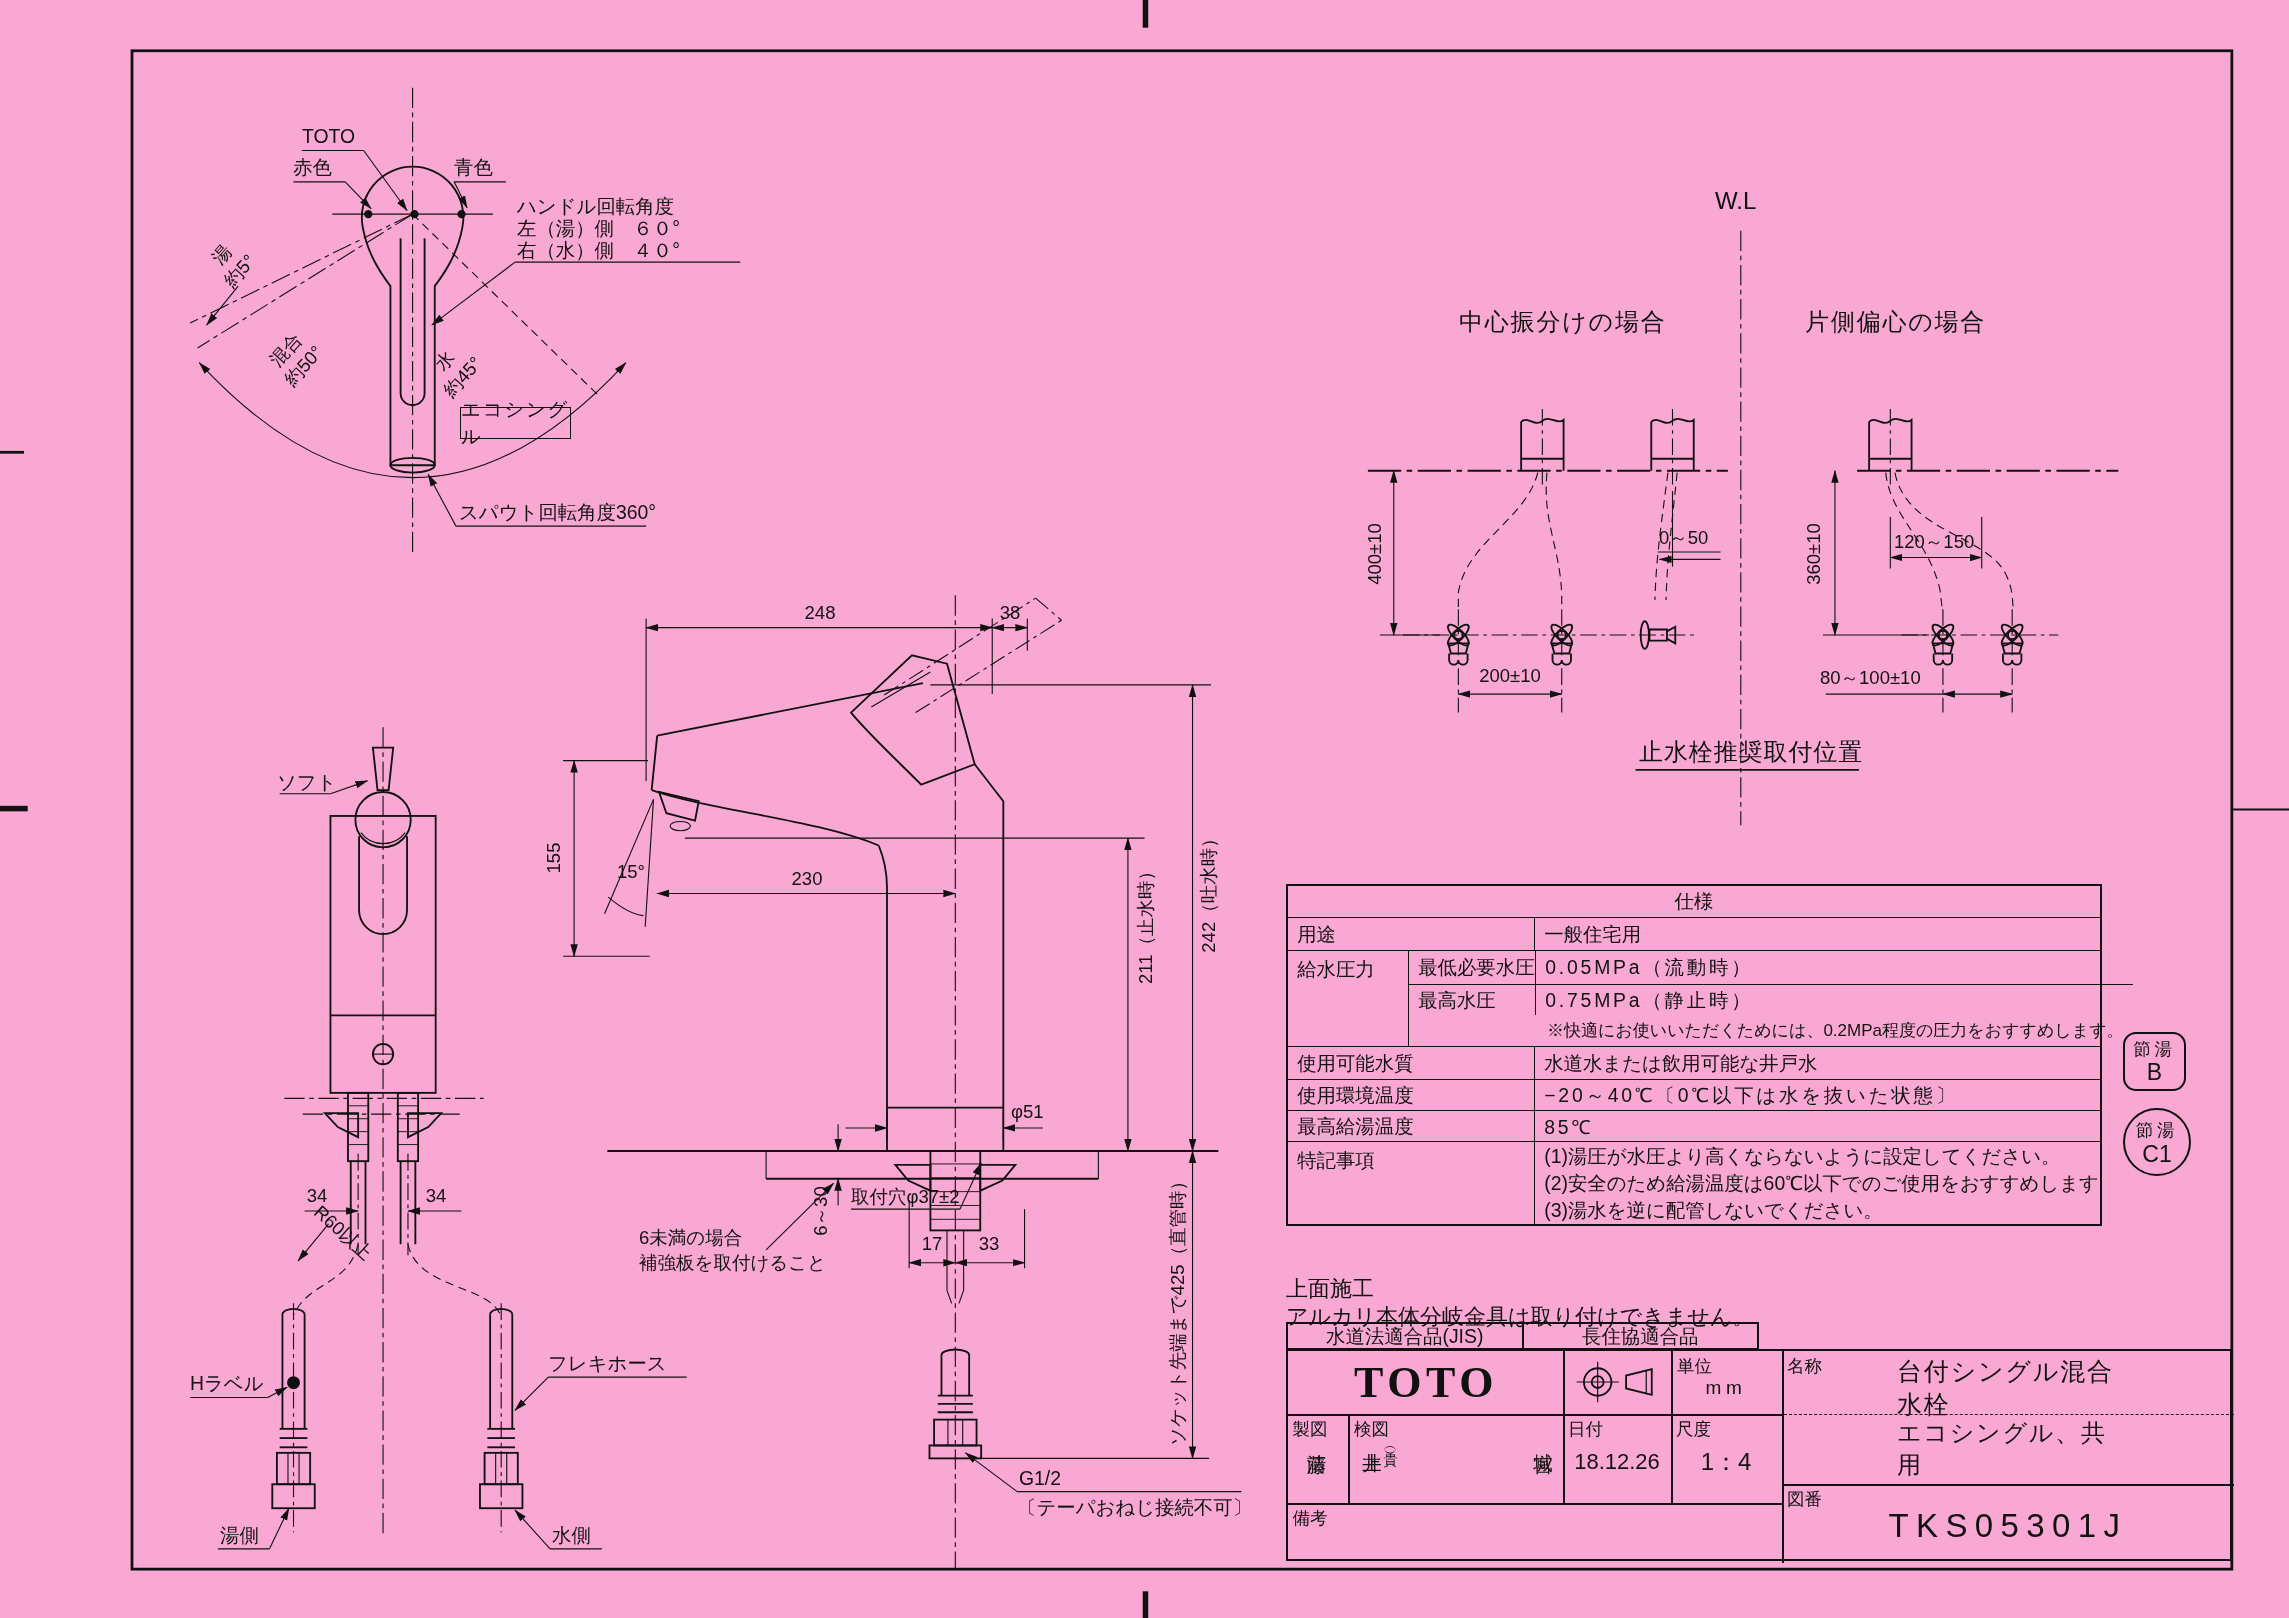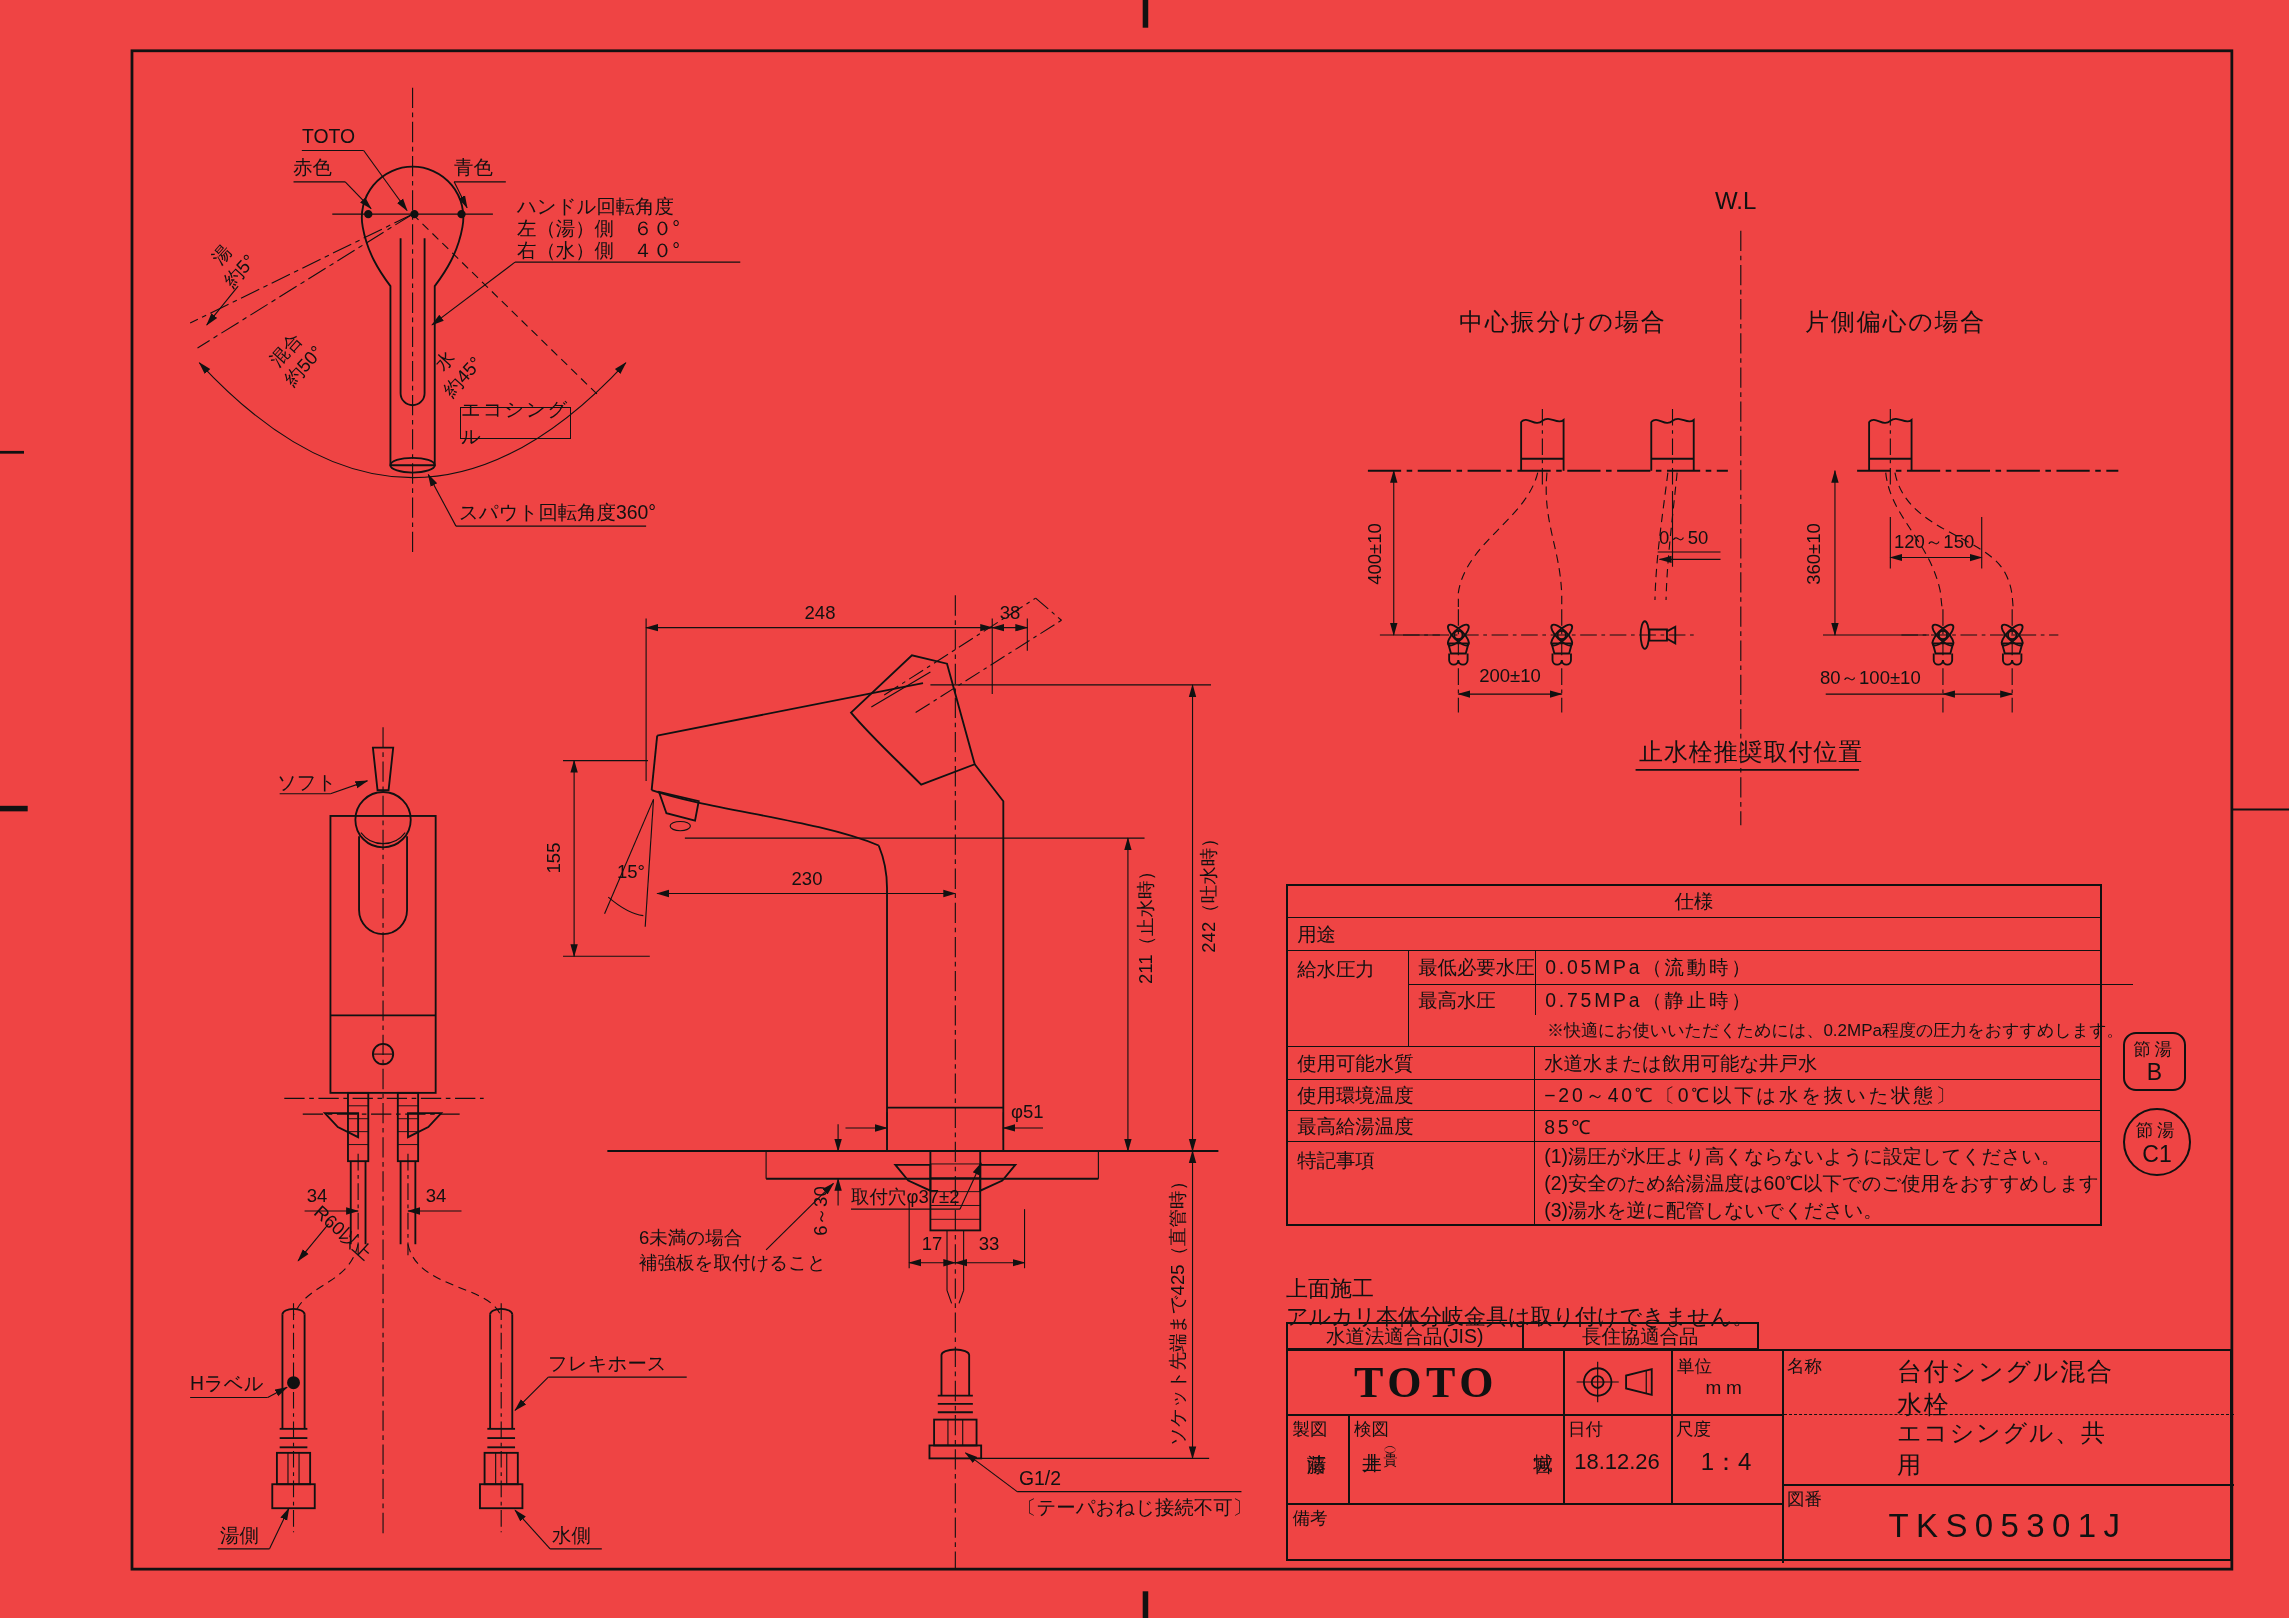--- a/index.html
+++ b/index.html
@@ -1,16 +1,16 @@
 <!DOCTYPE html>
 <html style="font-size:14.8px"><head>
 <meta charset="utf-8">
 <style>
   html,body{margin:0;padding:0;background:#fff;}
-  #page{position:relative;width:2290px;height:1619px;background:#ef4444;overflow:hidden;
+  #page{position:relative;width:2290px;height:1619px;background:#f9a8d4;overflow:hidden;
         font-family:"Liberation Sans",sans-serif;color:#111;}
   .lbl{position:absolute;font-size:18.5px;line-height:1.3;color:#111;white-space:nowrap;}
   .c{transform:translate(-50%,-50%);}
   .r90{transform:translate(-50%,-50%) rotate(-90deg);}
   .rm48{transform:translate(-50%,-50%) rotate(-48deg);text-align:center;}
   .rp42{transform:translate(-50%,-50%) rotate(42deg);}
   .f21{font-size:19.4px;} .f24{font-size:22px;margin-top:46px;} .f26{font-size:24px;}
   .ecbox{position:absolute;left:460px;top:407px;width:109px;height:29.5px;border:1.4px solid #111;
          display:flex;align-items:center;justify-content:center;font-size:19.4px;letter-spacing:1.8px;}
   
@@ -348,20 +348,21 @@
 <div class="lbl" style="left:1894px;top:530px;">120～150</div>
 <div class="lbl" style="left:1820px;top:666px;">80～100±10</div>
 <div class="lbl f26" style="left:1639px;top:736px;letter-spacing:0.9px;">止水栓推奨取付位置</div>
 
 <div class="spec">
   <div class="srow" style="height:31px;">
     <div class="sc grow center">仕様</div>
   </div>
   <div class="srow bt" style="height:33px;">
     <div class="sc w267">用途</div>
+    <div class="sc bl grow">一般住宅用</div>
   </div>
   <div class="srow bt" style="height:96px;">
     <div class="sc w130 top">給水圧力</div>
     <div class="col grow bl">
       <div class="srow" style="height:33px;">
         <div class="sc w137">最低必要水圧</div>
         <div class="sc bl grow vals">0.05MPa（流動時）</div>
       </div>
       <div class="srow bt" style="height:31px;">
         <div class="sc w137">最高水圧</div>

